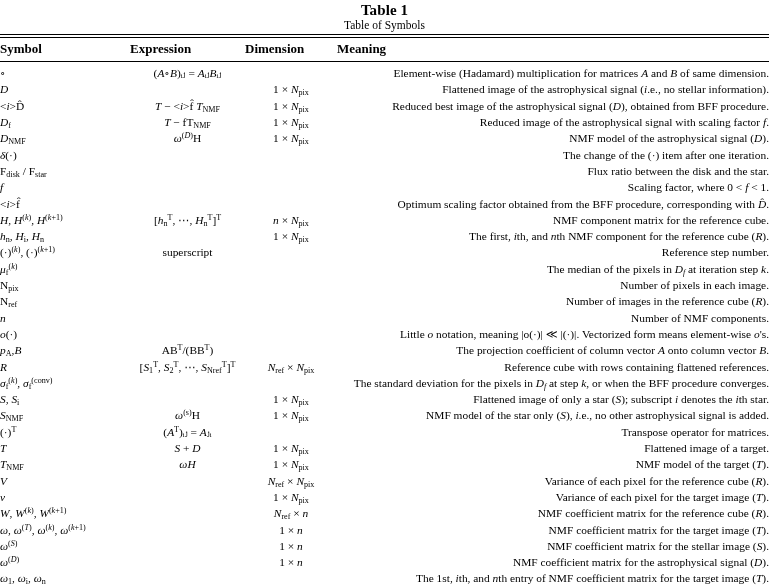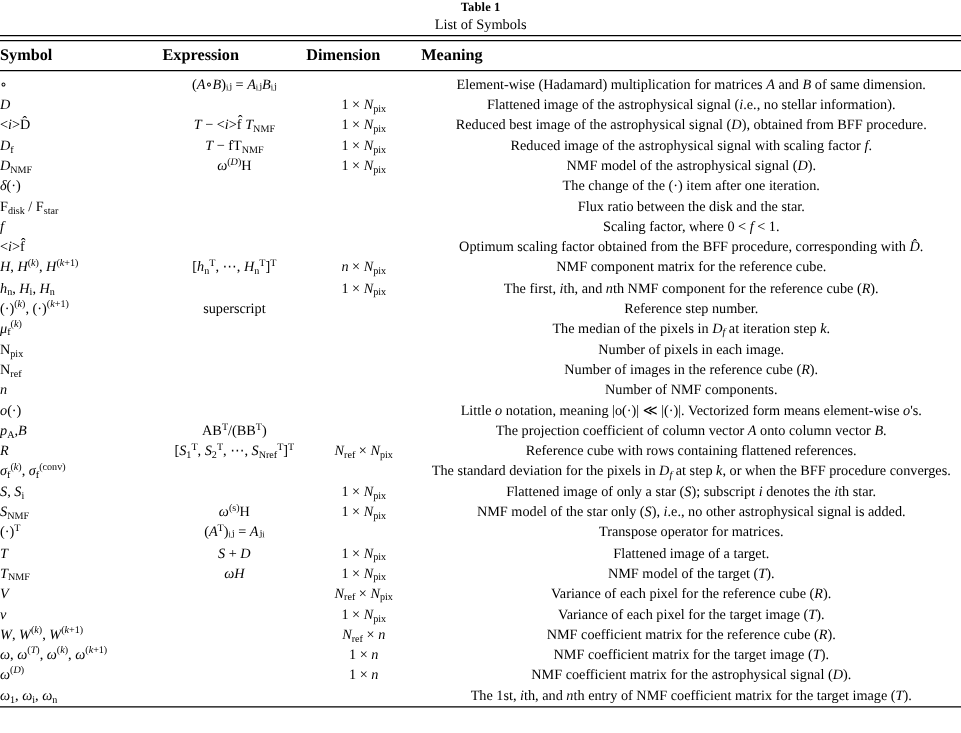--- a/index.html
+++ b/index.html
@@ -20,21 +20,21 @@
     box-sizing: border-box;
     padding: 0;
   }
 
   .caption {
     text-align: center;
     line-height: 1.08;
   }
   .caption-title {
     font-weight: bold;
-    font-size: 10px;
+    font-size: 15px;
     letter-spacing: .1px;
     padding-top: 2px;
   }
   .caption-sub {
     font-size: 11.5px;
     padding-top: 1px;
     padding-bottom: 2px;
   }
 
   
@@ -81,42 +81,42 @@
   table.symbols td {
     padding: 0;
     height: 16.3px;
     line-height: 16.3px;
     vertical-align: middle;
     white-space: nowrap;
   }
   td.c1 { padding-left: 2px; text-align: left; }
   td.c2 { text-align: center; }
   td.c3 { text-align: center; }
-  td.c4 { padding-left: 6px; text-align: center; }
+  td.c4 { padding-left: 6px; text-align: right; }
 
   tbody tr:first-child td { padding-top: 3px; }
 
   
   i, .it { font-style: italic; }
   sub, sup {
     font-size: 71%;
     line-height: 0;
     font-style: normal;
   }
   sub { vertical-align: -0.28em; }
   sup { vertical-align: 0.52em; }
 </style>
 </head>
 <body>
 
 <div class="table-wrap">
 
   <div class="caption">
     <div class="caption-title">Table 1</div>
-    <div class="caption-sub">List of Symbols</div>
+    <div class="caption-sub">Table of Symbols</div>
   </div>
 
   <div class="rule-double"></div>
 
   <table class="symbols">
     <colgroup>
       <col class="c-symbol">
       <col class="c-expr">
       <col class="c-dim">
       <col class="c-mean">
@@ -309,20 +309,26 @@
           <td class="c3"><i>N</i><sub>ref</sub> × <i>n</i></td>
           <td class="c4">NMF coefficient matrix for the reference cube (<i>R</i>).</td>
         </tr>
         <tr>
           <td class="c1"><i>ω</i>, <i>ω</i><sup>(<i>T</i>)</sup>, <i>ω</i><sup>(<i>k</i>)</sup>, <i>ω</i><sup>(<i>k</i>+1)</sup></td>
           <td class="c2"></td>
           <td class="c3">1 × <i>n</i></td>
           <td class="c4">NMF coefficient matrix for the target image (<i>T</i>).</td>
         </tr>
         <tr>
+          <td class="c1"><i>ω</i><sup>(<i>S</i>)</sup></td>
+          <td class="c2"></td>
+          <td class="c3">1 × <i>n</i></td>
+          <td class="c4">NMF coefficient matrix for the stellar image (<i>S</i>).</td>
+        </tr>
+        <tr>
           <td class="c1"><i>ω</i><sup>(<i>D</i>)</sup></td>
           <td class="c2"></td>
           <td class="c3">1 × <i>n</i></td>
           <td class="c4">NMF coefficient matrix for the astrophysical signal (<i>D</i>).</td>
         </tr>
         <tr>
           <td class="c1"><i>ω</i><sub>1</sub>, <i>ω</i><sub>i</sub>, <i>ω</i><sub>n</sub></td>
           <td class="c2"></td>
           <td class="c3"></td>
           <td class="c4">The 1st, <i>i</i>th, and <i>n</i>th entry of NMF coefficient matrix for the target image (<i>T</i>).</td>

